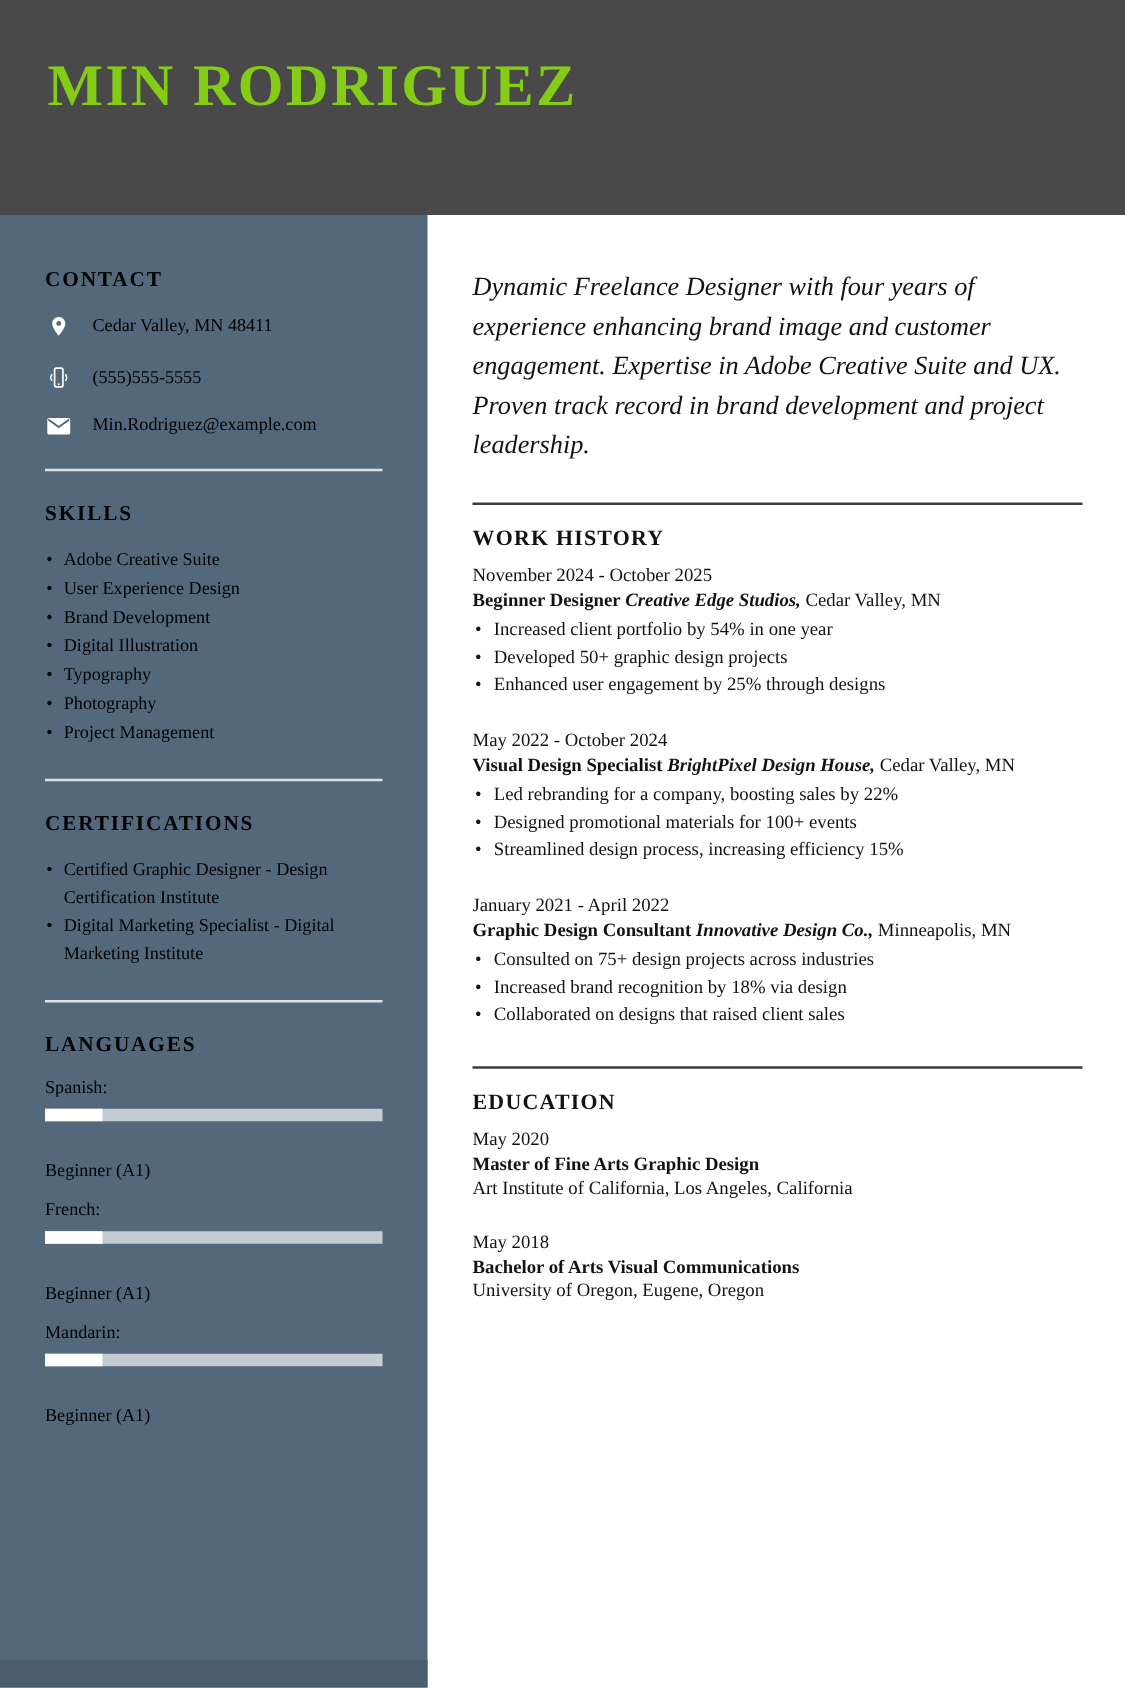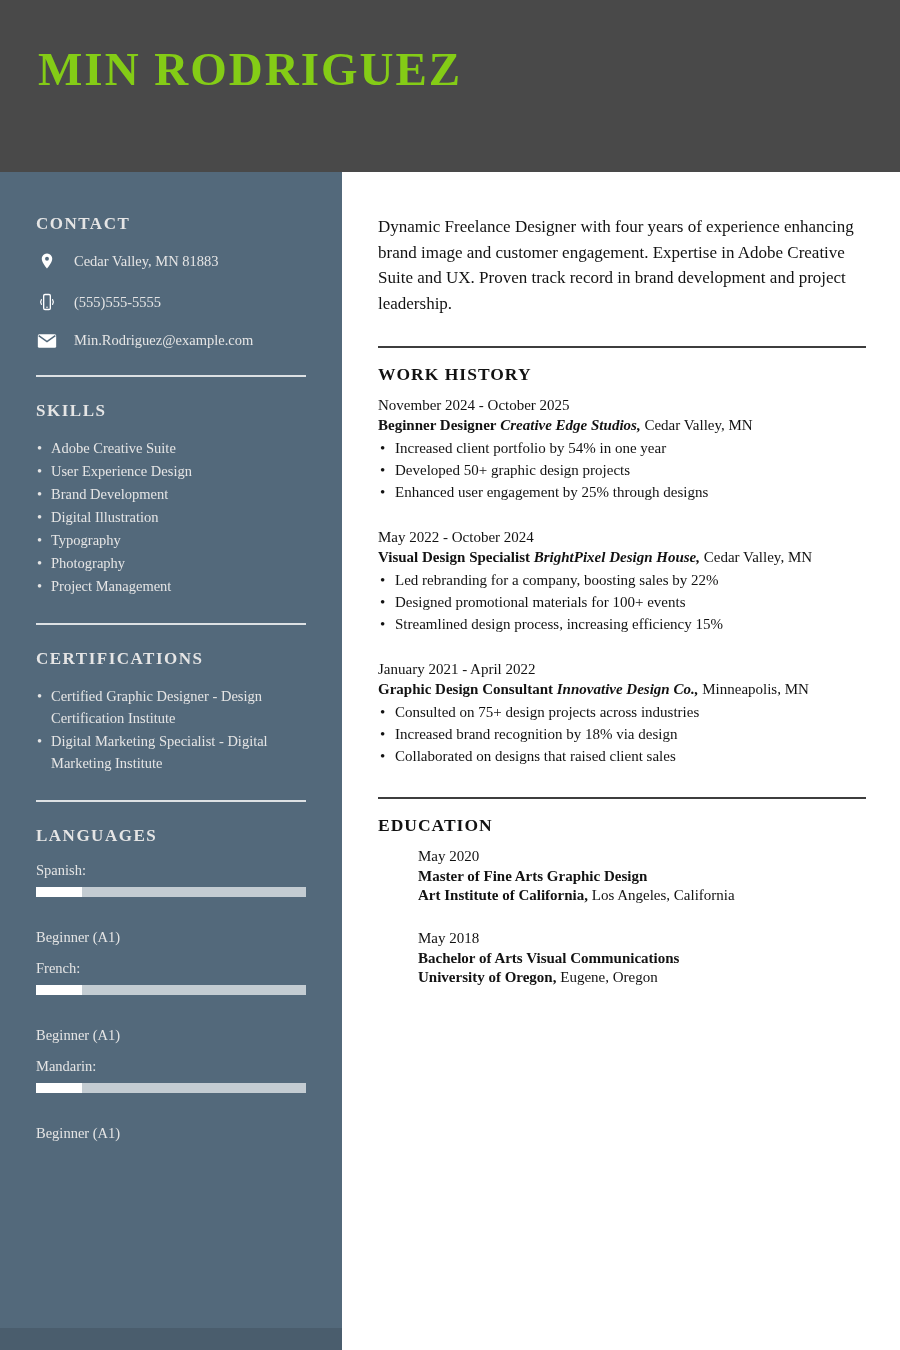--- a/index.html
+++ b/index.html
@@ -26,21 +26,21 @@
     font-weight: bold;
     letter-spacing: 2px;
     padding: 42px 0 0 38px;
   }
   
   .sidebar {
     position: absolute;
     top: 172px; left: 0;
     width: 342px; height: 1178px;
     background: var(--sidebar-bg, #53697b);
-    color: #e5e5e5;
+    color: #000000;
     padding: 42px 36px 0 36px;
   }
   .sidebar-footer {
     position: absolute;
     left: 0; bottom: 0;
     width: 342px; height: 22px;
     background: var(--sidebar-footer-bg, #4a5d6d);
   }
   .side-heading {
     font-size: 17px;
@@ -84,22 +84,23 @@
   .lang-fill { height: 100%; background: var(--bar-fill, #ffffff); width: 17%; }
   .lang-level { font-size: 14.5px; margin-top: 32px; }
   
   .main {
     position: absolute;
     top: 172px; left: 342px;
     width: 558px; height: 1178px;
     padding: 42px 34px 0 36px;
   }
   .summary {
-    font-size: 17px;
+    font-size: 21px;
     line-height: 1.5;
+    font-style: italic;
   }
   .main-rule {
     border: none;
     border-top: 2px solid #3d3d3d;
     margin: 30px 0 16px 0;
   }
   .main-heading {
     font-size: 17.5px;
     font-weight: bold;
     letter-spacing: 1px;
@@ -115,44 +116,44 @@
     position: relative;
     padding-left: 17px;
     font-size: 15px;
     line-height: 22px;
   }
   .job-bullets li::before {
     content: "\2022";
     position: absolute;
     left: 2px;
   }
-  .edu-entry { margin-bottom: 26px; margin-left: 40px; }
+  .edu-entry { margin-bottom: 26px; }
   .edu-date { font-size: 15px; margin-bottom: 3px; }
   .edu-degree { font-size: 15px; font-weight: bold; margin-bottom: 2px; }
   .edu-schoolline { font-size: 15px; }
-  .edu-school { font-weight: bold; }
+  .edu-school { font-weight: normal; }
 </style>
 </head>
 <body>
 
 <div class="header">
   <div class="name">MIN RODRIGUEZ</div>
 </div>
 
 <div class="sidebar">
 
   <div class="side-heading">CONTACT</div>
 
   <div class="contact-row">
     <span class="icon">
       <svg width="18" height="22" viewBox="0 0 24 24" fill="#ffffff">
           <path d="M12 2C8.1 2 5 5.1 5 9c0 5.2 7 13 7 13s7-7.8 7-13c0-3.9-3.1-7-7-7zm0 9.6A2.6 2.6 0 1 1 12 6.4a2.6 2.6 0 0 1 0 5.2z"></path>
         </svg>
     </span>
-    <span>Cedar Valley, MN 81883</span>
+    <span>Cedar Valley, MN 48411</span>
   </div>
 
   <div class="contact-row">
     <span class="icon">
       <svg width="20" height="20" viewBox="0 0 24 24" fill="none" stroke="#ffffff" stroke-width="1.6">
           <rect x="8" y="3" width="8" height="18" rx="1.6"></rect>
           <circle cx="12" cy="18.4" r="0.9" fill="#ffffff" stroke="none"></circle>
           <path d="M5.3 9.2c-1.1 1.7-1.1 3.9 0 5.6" stroke-linecap="round" stroke-width="1.4"></path>
           <path d="M18.7 9.2c1.1 1.7 1.1 3.9 0 5.6" stroke-linecap="round" stroke-width="1.4"></path>
         </svg>

